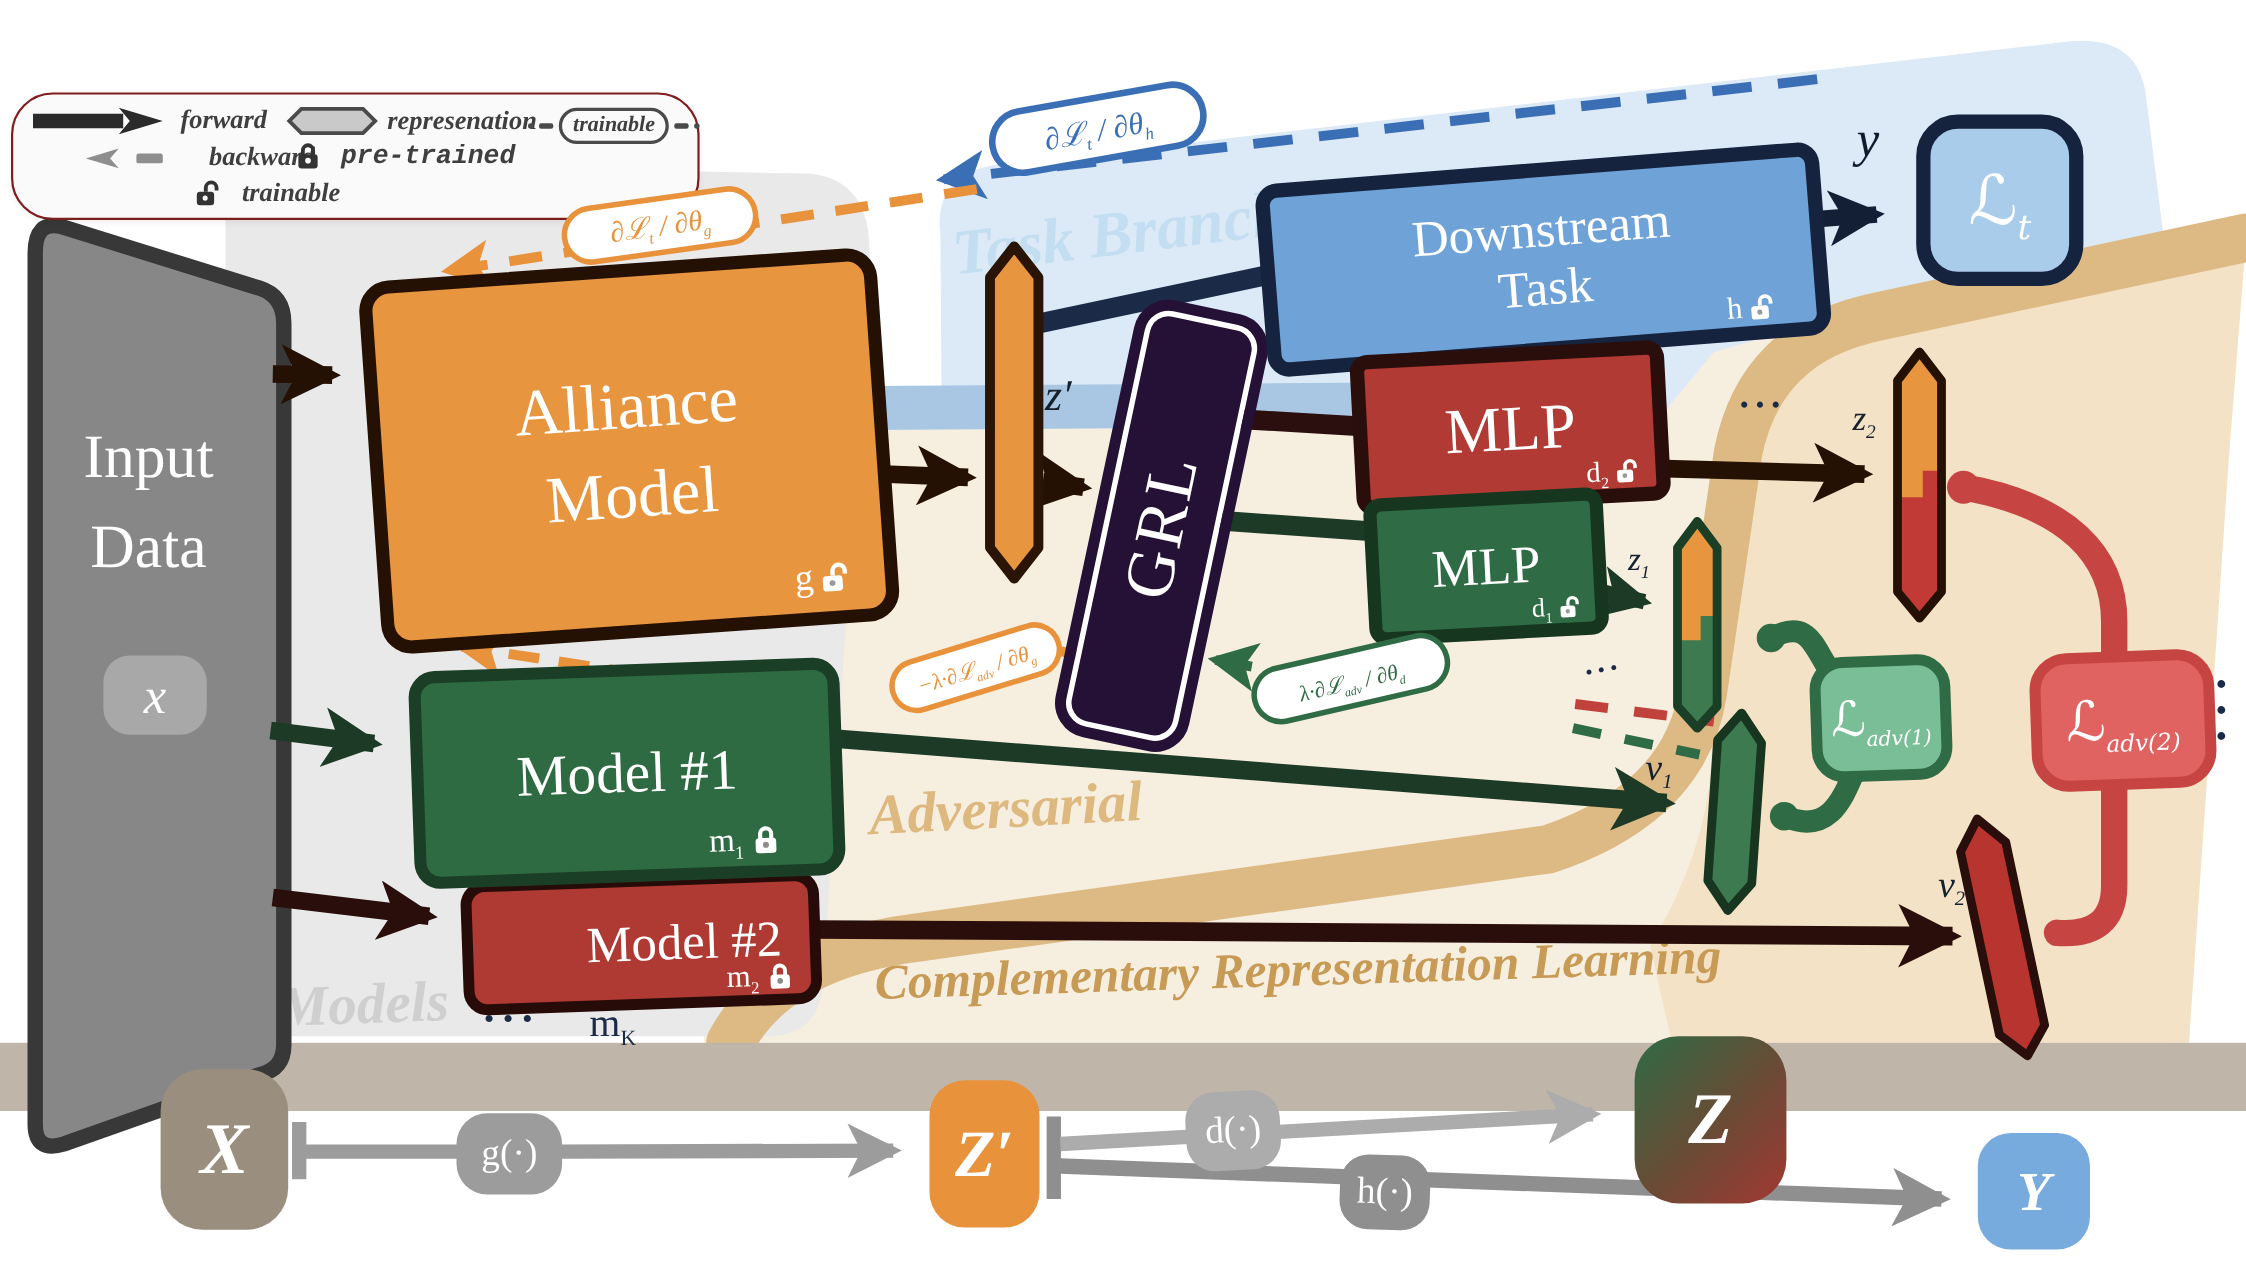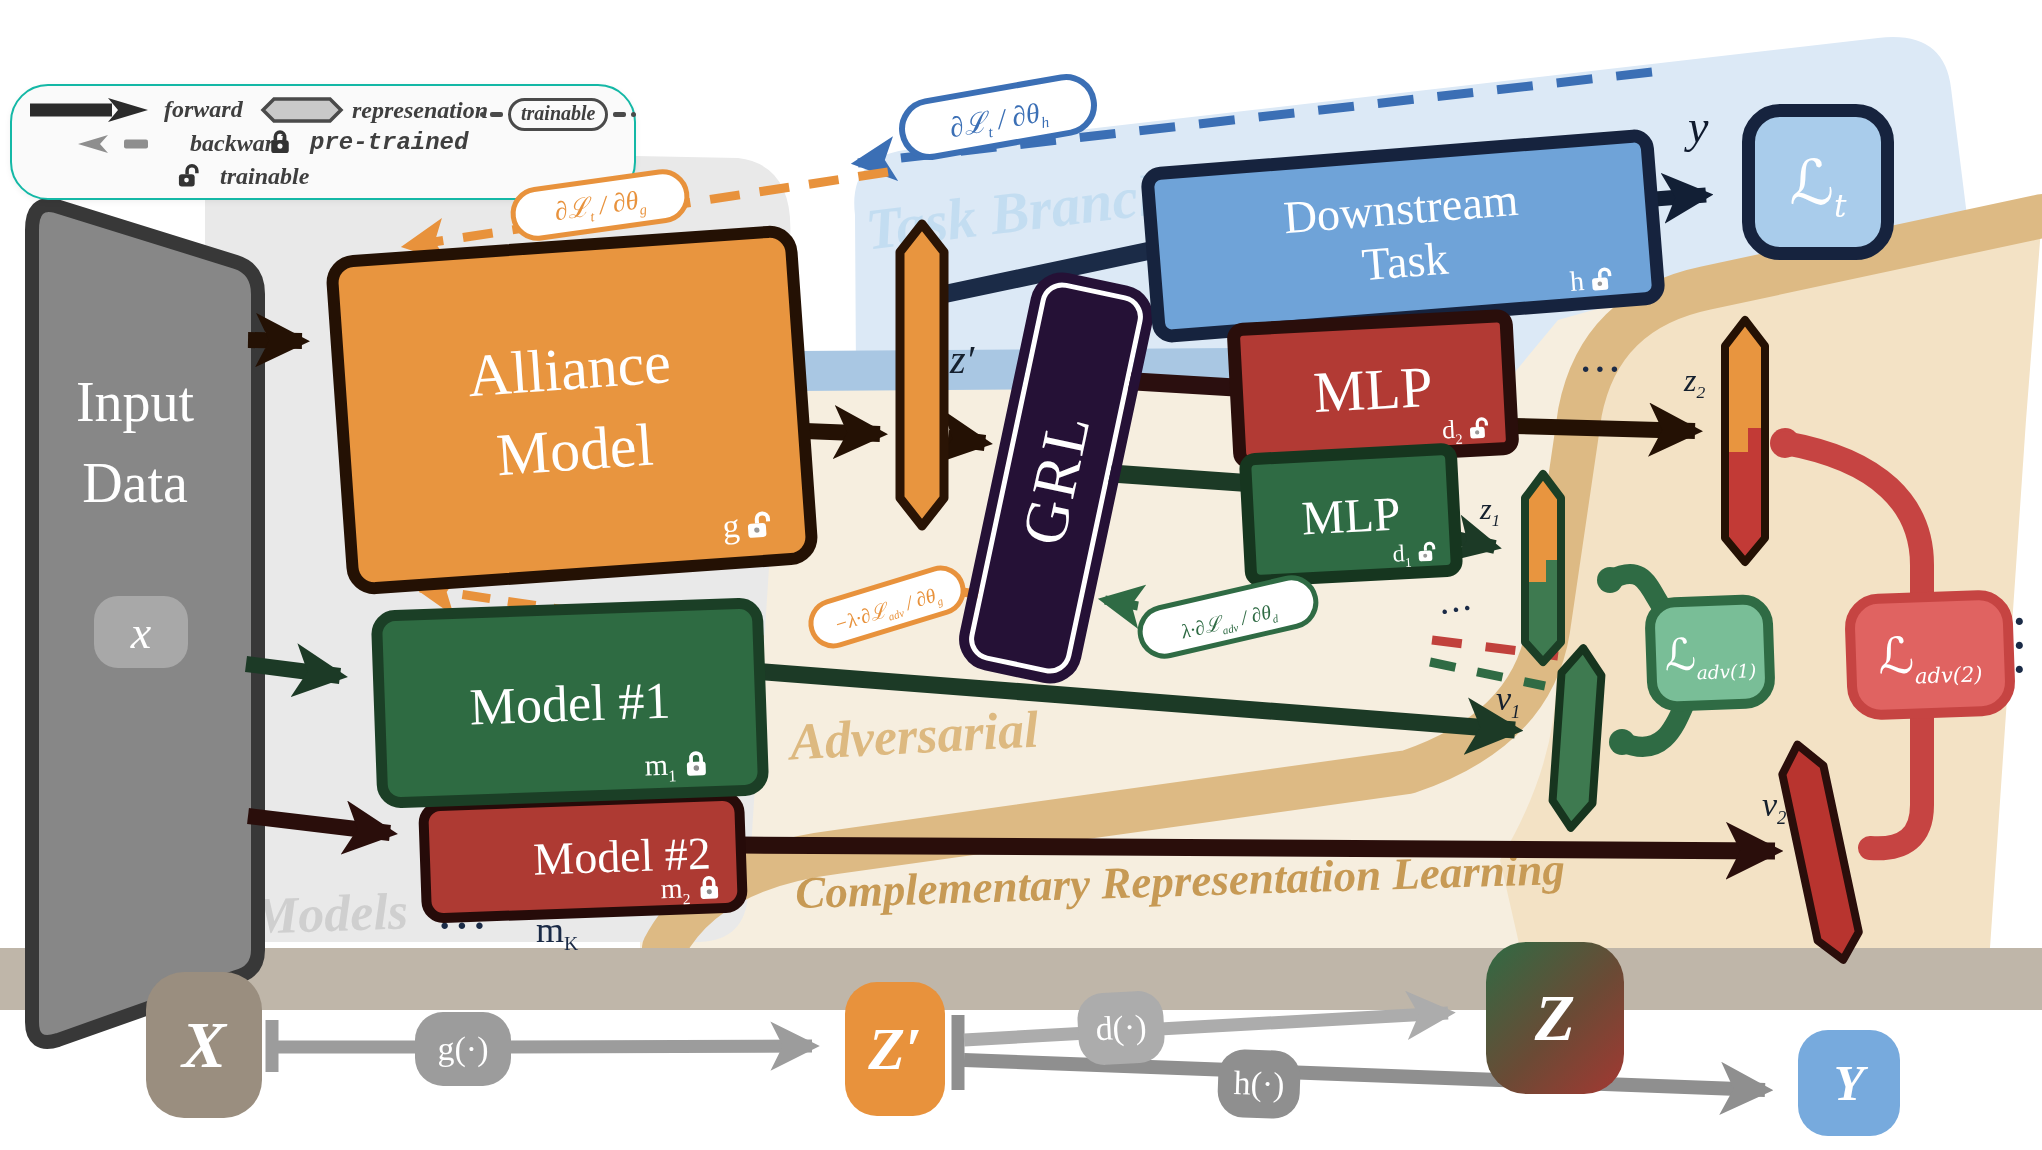--- a/index.html
+++ b/index.html
@@ -20,21 +20,21 @@
 
   .gpill{position:absolute;background:#fff;border-radius:40px;display:flex;align-items:flex-end;
          justify-content:center;font-style:italic;line-height:1;box-sizing:border-box;padding-bottom:8px;}
 
   .lbl{position:absolute;color:#15202e;line-height:1;white-space:nowrap;}
   .dots{position:absolute;font-weight:bold;color:#1B2B47;letter-spacing:4px;line-height:1;}
   .vdots{position:absolute;display:flex;flex-direction:column;align-items:center;color:#1B2B47;
          font-weight:bold;line-height:0.55;}
 
   #legend{position:absolute;left:10px;top:84px;width:622px;height:112px;background:#FAFAFA;
-          border:2px solid #14b8a6;border-radius:38px;box-shadow:0 2px 6px rgba(0,0,0,0.06);}
+          border:2px solid #7f1d1d;border-radius:38px;box-shadow:0 2px 6px rgba(0,0,0,0.06);}
   .litem{position:absolute;display:flex;align-items:center;gap:8px;}
   .ltext{font-style:italic;font-weight:bold;color:#3F3F3F;font-size:24px;white-space:nowrap;}
   .goval{border:3px solid #4A4A4A;border-radius:999px;padding:1px 10px 3px;font-style:italic;
          font-weight:bold;font-size:20px;color:#3F3F3F;}
   .ldash{width:13px;height:5px;background:#4A4A4A;border-radius:2px;}
   .ldot{width:5px;height:5px;border-radius:50%;background:#4A4A4A;}
 
   .badge{position:absolute;display:flex;align-items:center;justify-content:center;color:#fff;
          font-weight:bold;font-style:italic;}
 </style>
@@ -197,21 +197,21 @@
     <div class="litem" style="left:164px;top:76px;">
       <svg width="28" height="28" viewBox="0 0 24 24">
           <path d="M9.5 10.5 V7.5 a4.2 4.2 0 0 1 8.4 0 V9.6" fill="none" stroke="#333" stroke-width="3"></path>
           <rect x="2.5" y="10.5" width="13.5" height="10.5" rx="2.5" fill="#333"></rect>
           <circle cx="9" cy="15.5" r="2" fill="#FAFAFA"></circle>
         </svg>
       <span class="ltext" style="margin-left:8px;">trainable</span>
     </div>
   </div>
 
-  <div class="node" style="left:30px;top:362px;width:210px;font-size:56px;line-height:1.45;background:transparent;">
+  <div class="node" style="left:30px;top:376px;width:210px;font-size:56px;line-height:1.45;background:transparent;">
     <span>Input</span>
     <span>Data</span>
   </div>
   <div class="node" style="left:94px;top:596px;width:94px;height:72px;background:#A8A8A8;border-radius:24px;">
     <span class="mvar" style="font-size:46px;">x</span>
   </div>
 
   <div class="node" style="left:336px;top:240px;width:472px;height:340px;background:#E8953F;border:12px solid #241104;
               border-radius:28px;transform:rotate(-4deg);font-size:60px;line-height:1.35;">
     <span>Alliance</span>

